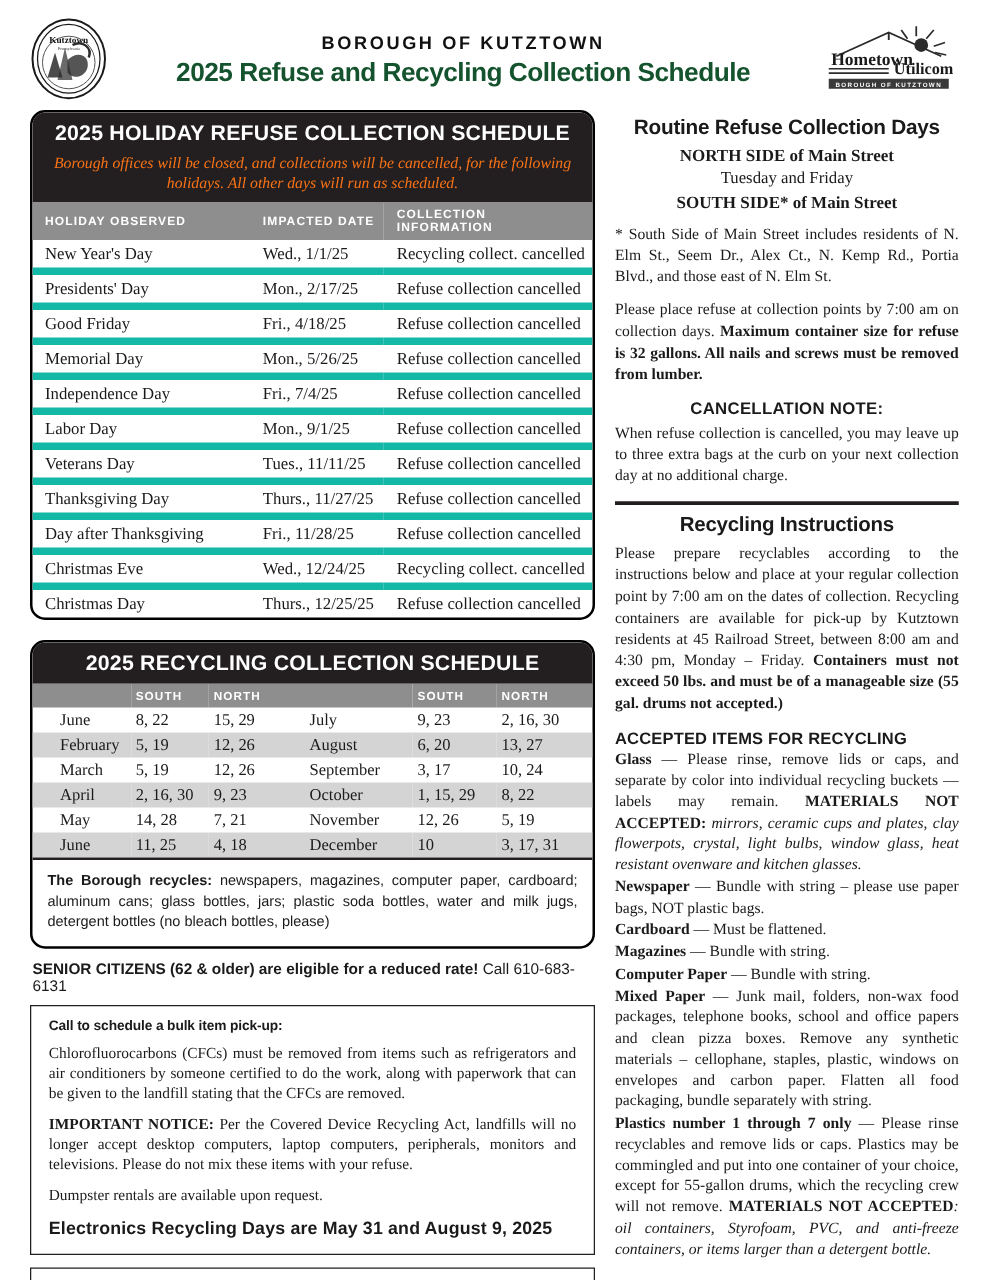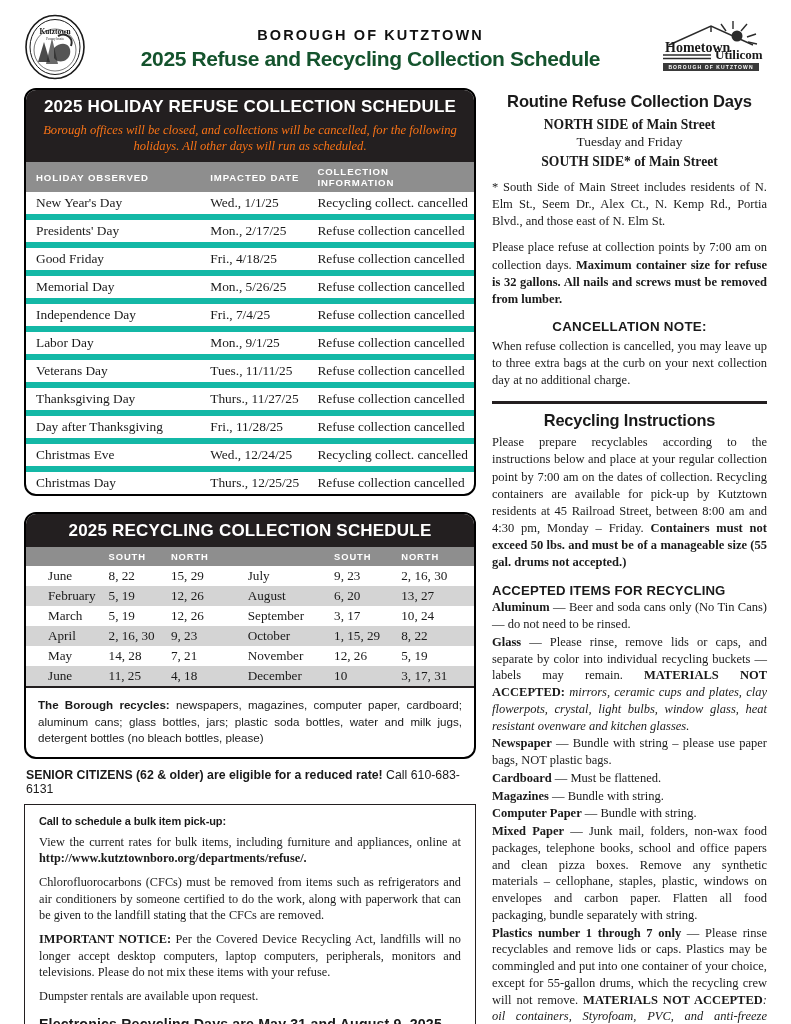--- a/index.html
+++ b/index.html
@@ -371,23 +371,20 @@
           <b>The Borough recycles:</b><span> newspapers, magazines, computer paper, cardboard; aluminum cans; glass bottles, jars; plastic soda bottles, water and milk jugs, detergent bottles (no bleach bottles, please)</span>
         </div>
       </div>
 
       <div class="senior">
         <span>SENIOR CITIZENS (62 &amp; older) are eligible for a reduced rate!</span><span class="thin"> Call 610-683-6131</span>
       </div>
 
       <div class="bulkbox">
         <div class="bulk-title">Call to schedule a bulk item pick-up:</div>
-        <p class="serif-p">
-          <span>View the current rates for bulk items, including furniture and appliances, online at </span><b>http://www.kutztownboro.org/departments/refuse/.</b>
-        </p>
         <p class="serif-p">Chlorofluorocarbons (CFCs) must be removed from items such as refrigerators and air conditioners by someone certified to do the work, along with paperwork that can be given to the landfill stating that the CFCs are removed.</p>
         <p class="serif-p">
           <b>IMPORTANT NOTICE:</b><span> Per the Covered Device Recycling Act, landfills will no longer accept desktop computers, laptop computers, peripherals, monitors and televisions.  Please do not mix these items with your refuse.</span>
         </p>
         <p class="serif-p">Dumpster rentals are available upon request.</p>
         <div class="elect">Electronics Recycling Days are May 31 and August 9, 2025</div>
       </div>
 
       <div class="footbox">
         <div class="foot-1">Make recycling a habit. Your cooperation is appreciated!</div>
@@ -415,23 +412,20 @@
       <hr class="rule">
 
       <div class="r-h3">Recycling Instructions</div>
       <p class="r-p tight">
         <span>Please prepare recyclables according to the instructions below and place at your regular collection point by 7:00 am on the dates of collection. Recycling containers are available for pick-up by Kutztown residents at 45 Railroad Street, between 8:00 am and 4:30 pm, Monday – Friday. </span><b>Containers must not exceed 50 lbs. and must be of a manageable size (55 gal. drums not accepted.)</b>
       </p>
 
       <div class="r-accepted">ACCEPTED ITEMS FOR RECYCLING</div>
 
       <p class="r-item">
-        <b>Aluminum</b><span> — Beer and soda cans only (No Tin Cans) — do not need to be rinsed.</span>
-      </p>
-      <p class="r-item">
         <b>Glass</b><span> — Please rinse, remove lids or caps, and separate by color into individual recycling buckets — labels may remain. </span><b>MATERIALS NOT ACCEPTED:</b><i> mirrors, ceramic cups and plates, clay flowerpots, crystal, light bulbs, window glass, heat resistant ovenware and kitchen glasses.</i>
       </p>
       <p class="r-item">
         <b>Newspaper</b><span> — Bundle with string – please use paper bags, NOT plastic bags.</span>
       </p>
       <p class="r-item nj">
         <b>Cardboard</b><span> — Must be flattened.</span>
       </p>
       <p class="r-item nj">
         <b>Magazines</b><span> — Bundle with string.</span>

